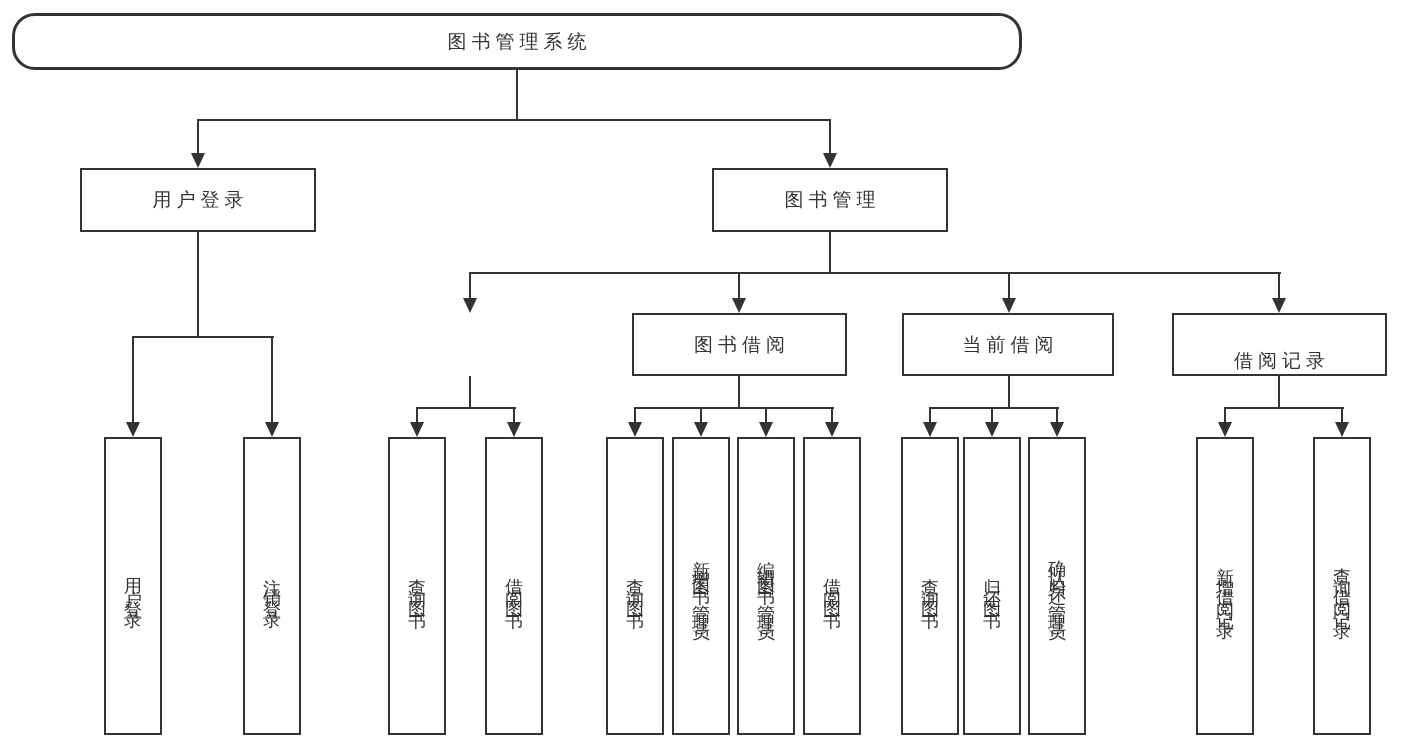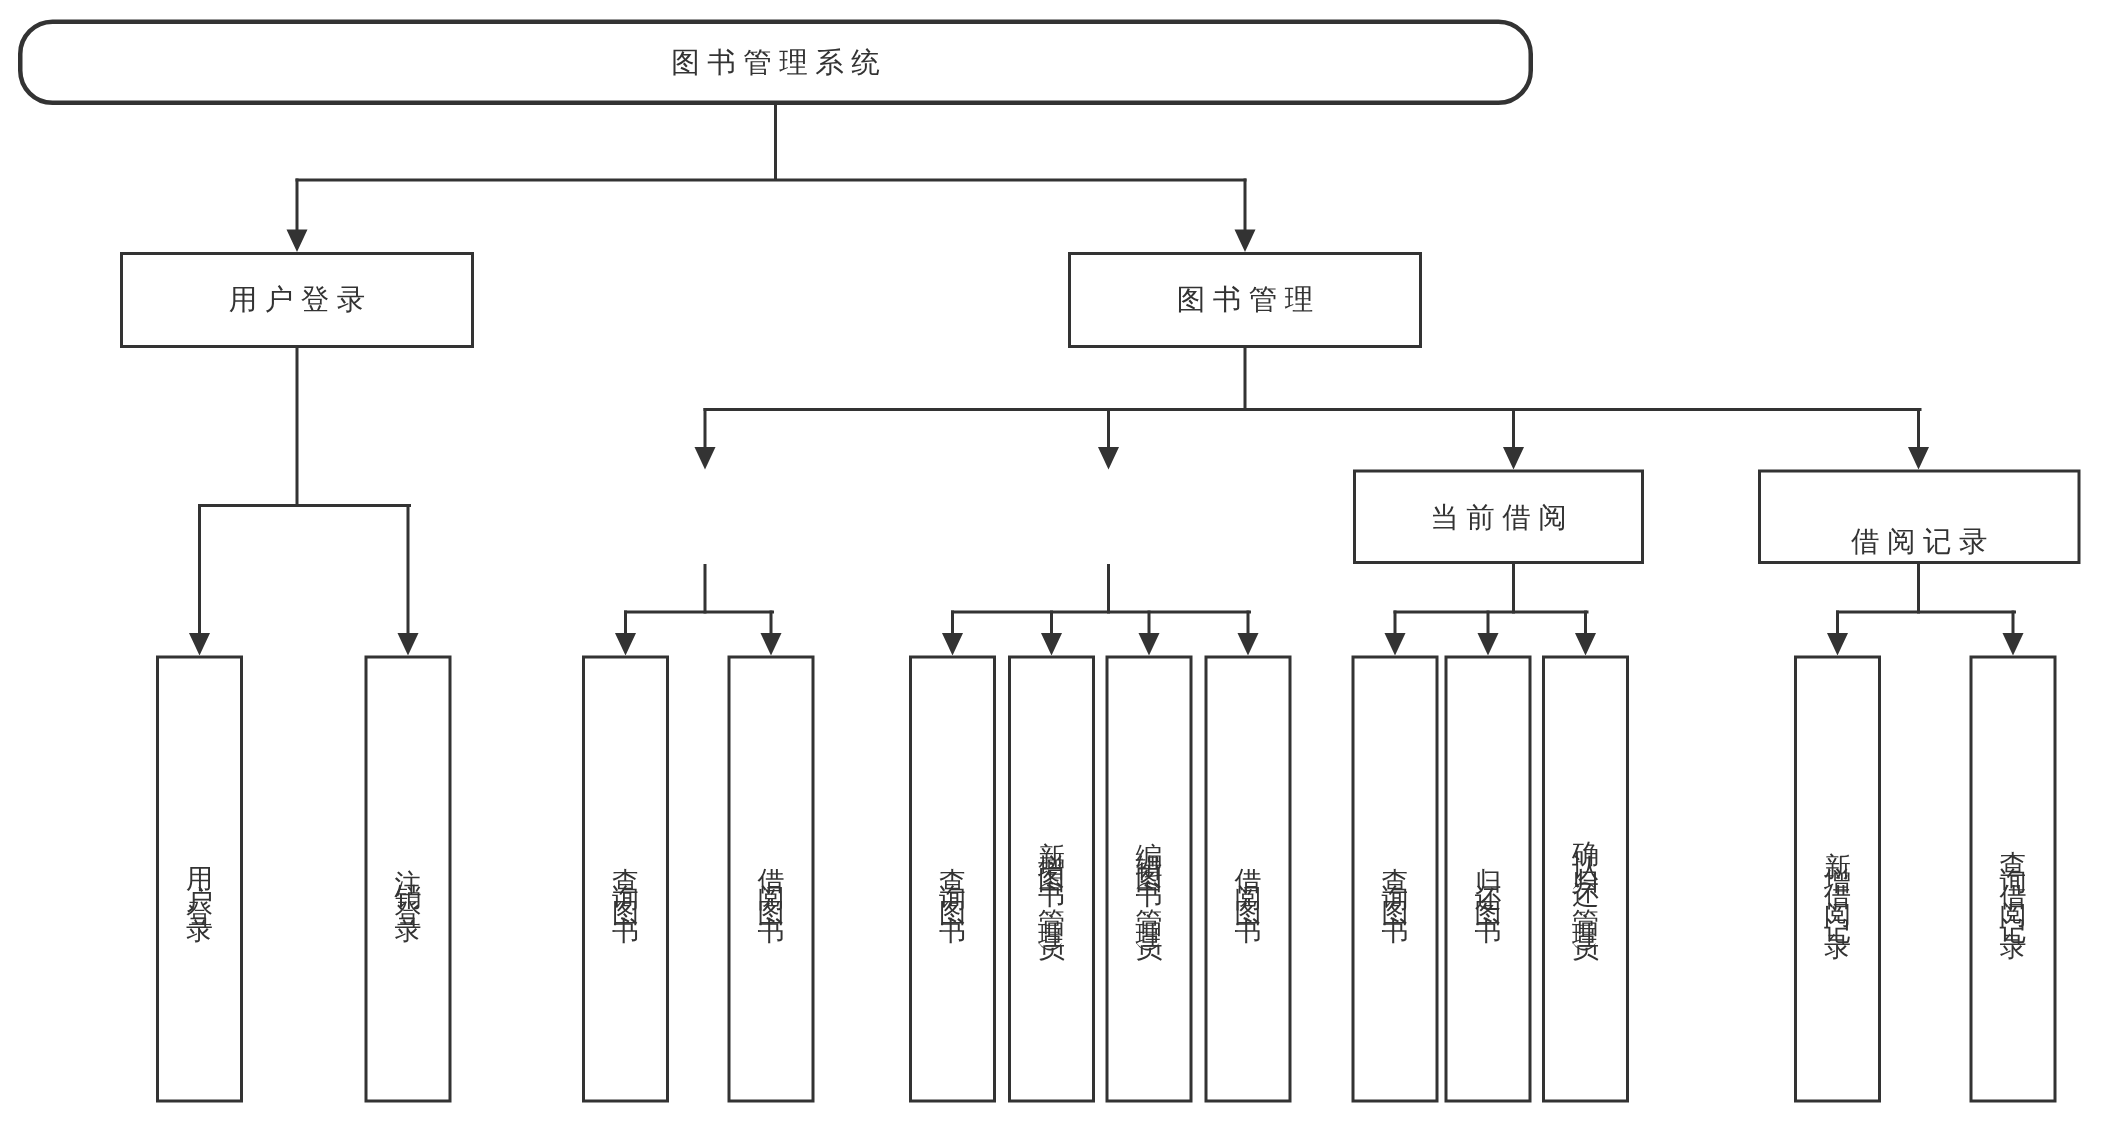--- a/index.html
+++ b/index.html
@@ -64,21 +64,24 @@
   <div class="hline" style="left:469px;top:272px;width:812px;"></div>
   <div class="vline" style="left:469px;top:272px;height:27px;"></div>
   <div class="vline" style="left:738px;top:272px;height:27px;"></div>
   <div class="vline" style="left:1008px;top:272px;height:27px;"></div>
   <div class="vline" style="left:1278px;top:272px;height:27px;"></div>
   <div class="arrow" style="left:463px;top:298px;"></div>
   <div class="arrow" style="left:732px;top:298px;"></div>
   <div class="arrow" style="left:1002px;top:298px;"></div>
   <div class="arrow" style="left:1272px;top:298px;"></div>
 
-  <div class="box" style="left:902px;top:313px;width:194px;height:63px;">
+  <div class="box" style="left:632px;top:313px;width:215px;height:63px;">
+    <span class="hlabel">图书借阅</span>
+  </div>
+  <div class="box" style="left:902px;top:313px;width:212px;height:63px;">
     <span class="hlabel">当前借阅</span>
   </div>
   <div class="box" style="left:1172px;top:313px;width:215px;height:63px;align-items:flex-end;">
     <span class="hlabel">借阅记录</span>
   </div>
 
   <div class="vline" style="left:469px;top:376px;height:33px;"></div>
   <div class="hline" style="left:416px;top:407px;width:100px;"></div>
   <div class="vline" style="left:416px;top:407px;height:17px;"></div>
   <div class="vline" style="left:513px;top:407px;height:17px;"></div>

